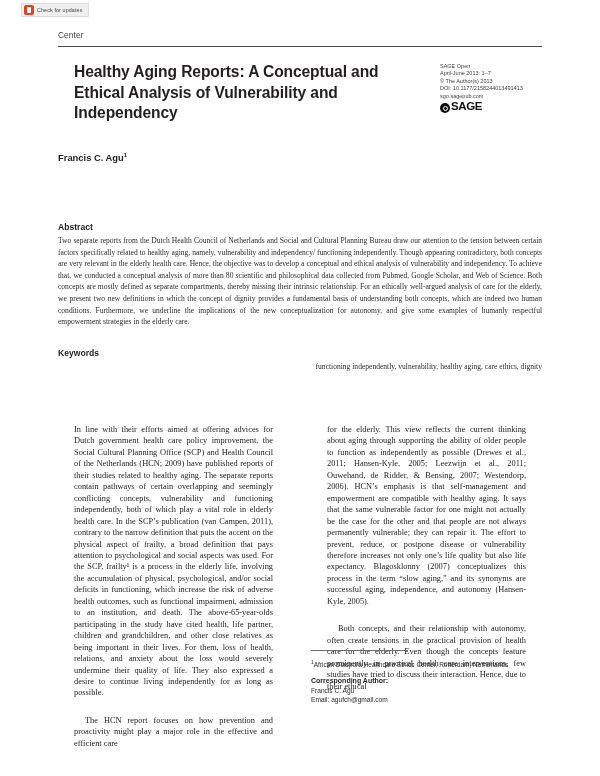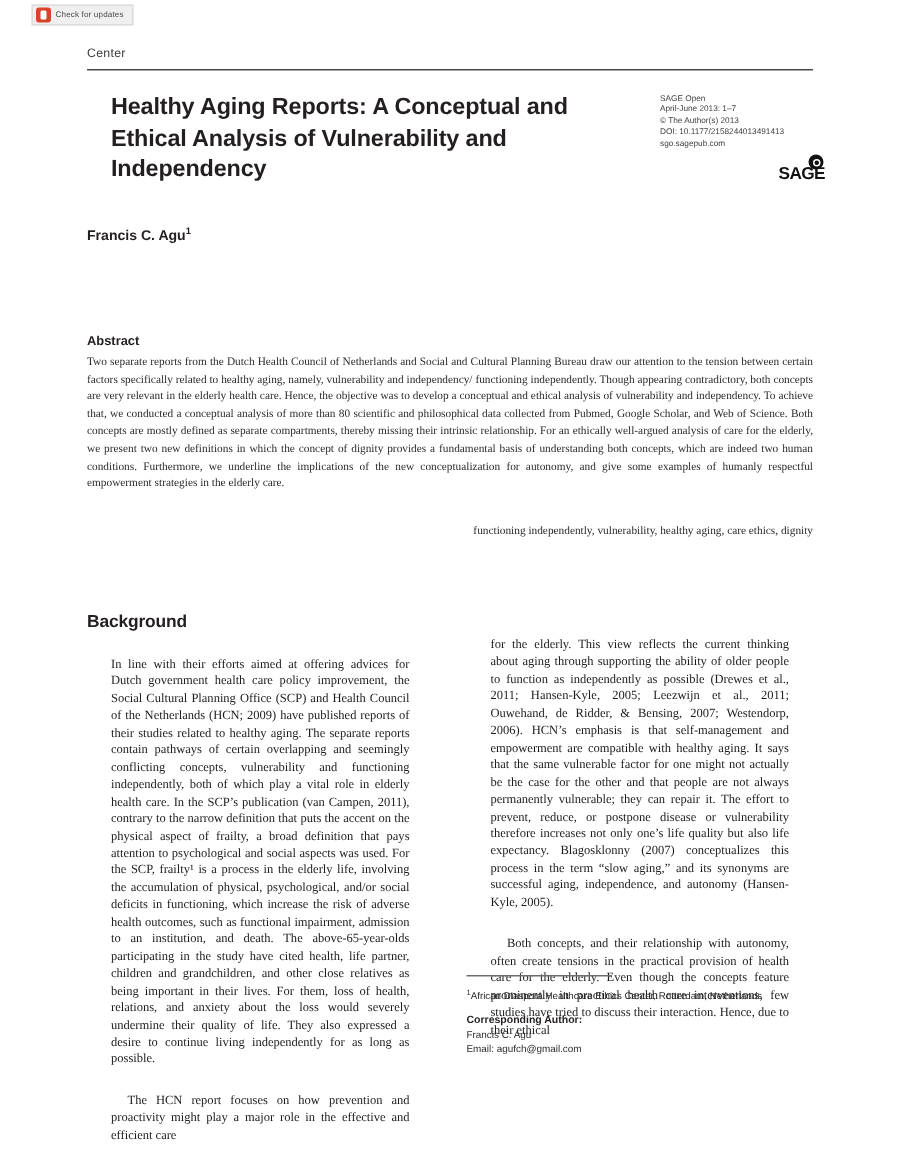--- a/index.html
+++ b/index.html
@@ -117,26 +117,25 @@
     width: 110px;
     font-family: "Liberation Sans", sans-serif;
     font-size: 5.5px;
     line-height: 7.4px;
     color: #3d3d3d;
   }
   .sagemeta div { white-space: nowrap; }
   .sage-logo {
     margin-top: 3px;
     display: flex;
-    align-items: flex-end;
+    align-items: flex-start;
     font-weight: bold;
     font-size: 11.5px;
     letter-spacing: -0.4px;
     color: #111111;
-    flex-direction: column;
   }
   .sage-mark {
     width: 10px; height: 10px;
     border-radius: 50%;
     background: #111111;
     margin-right: 1px;
     position: relative;
     flex: 0 0 auto;
   }
   .sage-mark::after {
@@ -277,25 +276,25 @@
       <span>SAGE</span>
     </div>
   </div>
 
   <div class="abstract">
     <div class="sec-head-sans">Abstract</div>
     <div class="abstract-body">Two separate reports from the Dutch Health Council of Netherlands and Social and Cultural Planning Bureau draw our attention to the tension between certain factors specifically related to healthy aging, namely, vulnerability and independency/ functioning independently. Though appearing contradictory, both concepts are very relevant in the elderly health care. Hence, the objective was to develop a conceptual and ethical analysis of vulnerability and independency. To achieve that, we conducted a conceptual analysis of more than 80 scientific and philosophical data collected from Pubmed, Google Scholar, and Web of Science. Both concepts are mostly defined as separate compartments, thereby missing their intrinsic relationship. For an ethically well-argued analysis of care for the elderly, we present two new definitions in which the concept of dignity provides a fundamental basis of understanding both concepts, which are indeed two human conditions. Furthermore, we underline the implications of the new conceptualization for autonomy, and give some examples of humanly respectful empowerment strategies in the elderly care.</div>
   </div>
 
   <div class="keywords">
+    <div class="sec-head-sans">Keywords</div>
     <div class="keywords-body">functioning independently, vulnerability, healthy aging, care ethics, dignity</div>
   </div>
 
   <div class="col col-left">
-    <div class="bg-head">Background</div>
     <p class="body-p">In line with their efforts aimed at offering advices for Dutch government health care policy improvement, the Social Cultural Planning Office (SCP) and Health Council of the Netherlands (HCN; 2009) have published reports of their studies related to healthy aging. The separate reports contain pathways of certain overlapping and seemingly conflicting concepts, vulnerability and functioning independently, both of which play a vital role in elderly health care. In the SCP’s publication (van Campen, 2011), contrary to the narrow definition that puts the accent on the physical aspect of frailty, a broad definition that pays attention to psychological and social aspects was used. For the SCP, frailty¹ is a process in the elderly life, involving the accumulation of physical, psychological, and/or social deficits in functioning, which increase the risk of adverse health outcomes, such as functional impairment, admission to an institution, and death. The above-65-year-olds participating in the study have cited health, life partner, children and grandchildren, and other close relatives as being important in their lives. For them, loss of health, relations, and anxiety about the loss would severely undermine their quality of life. They also expressed a desire to continue living independently for as long as possible.</p>
     <p class="body-p">The HCN report focuses on how prevention and proactivity might play a major role in the effective and efficient care</p>
   </div>
 
   <div class="col col-right">
     <p class="body-p">for the elderly. This view reflects the current thinking about aging through supporting the ability of older people to function as independently as possible (Drewes et al., 2011; Hansen-Kyle, 2005; Leezwijn et al., 2011; Ouwehand, de Ridder, &amp; Bensing, 2007; Westendorp, 2006). HCN’s emphasis is that self-management and empowerment are compatible with healthy aging. It says that the same vulnerable factor for one might not actually be the case for the other and that people are not always permanently vulnerable; they can repair it. The effort to prevent, reduce, or postpone disease or vulnerability therefore increases not only one’s life quality but also life expectancy. Blagosklonny (2007) conceptualizes this process in the term “slow aging,” and its synonyms are successful aging, independence, and autonomy (Hansen-Kyle, 2005).</p>
     <p class="body-p">Both concepts, and their relationship with autonomy, often create tensions in the practical provision of health care for the elderly. Even though the concepts feature prominently in practical health care interventions, few studies have tried to discuss their interaction. Hence, due to their ethical</p>
   </div>
 
   <div class="footnote">

